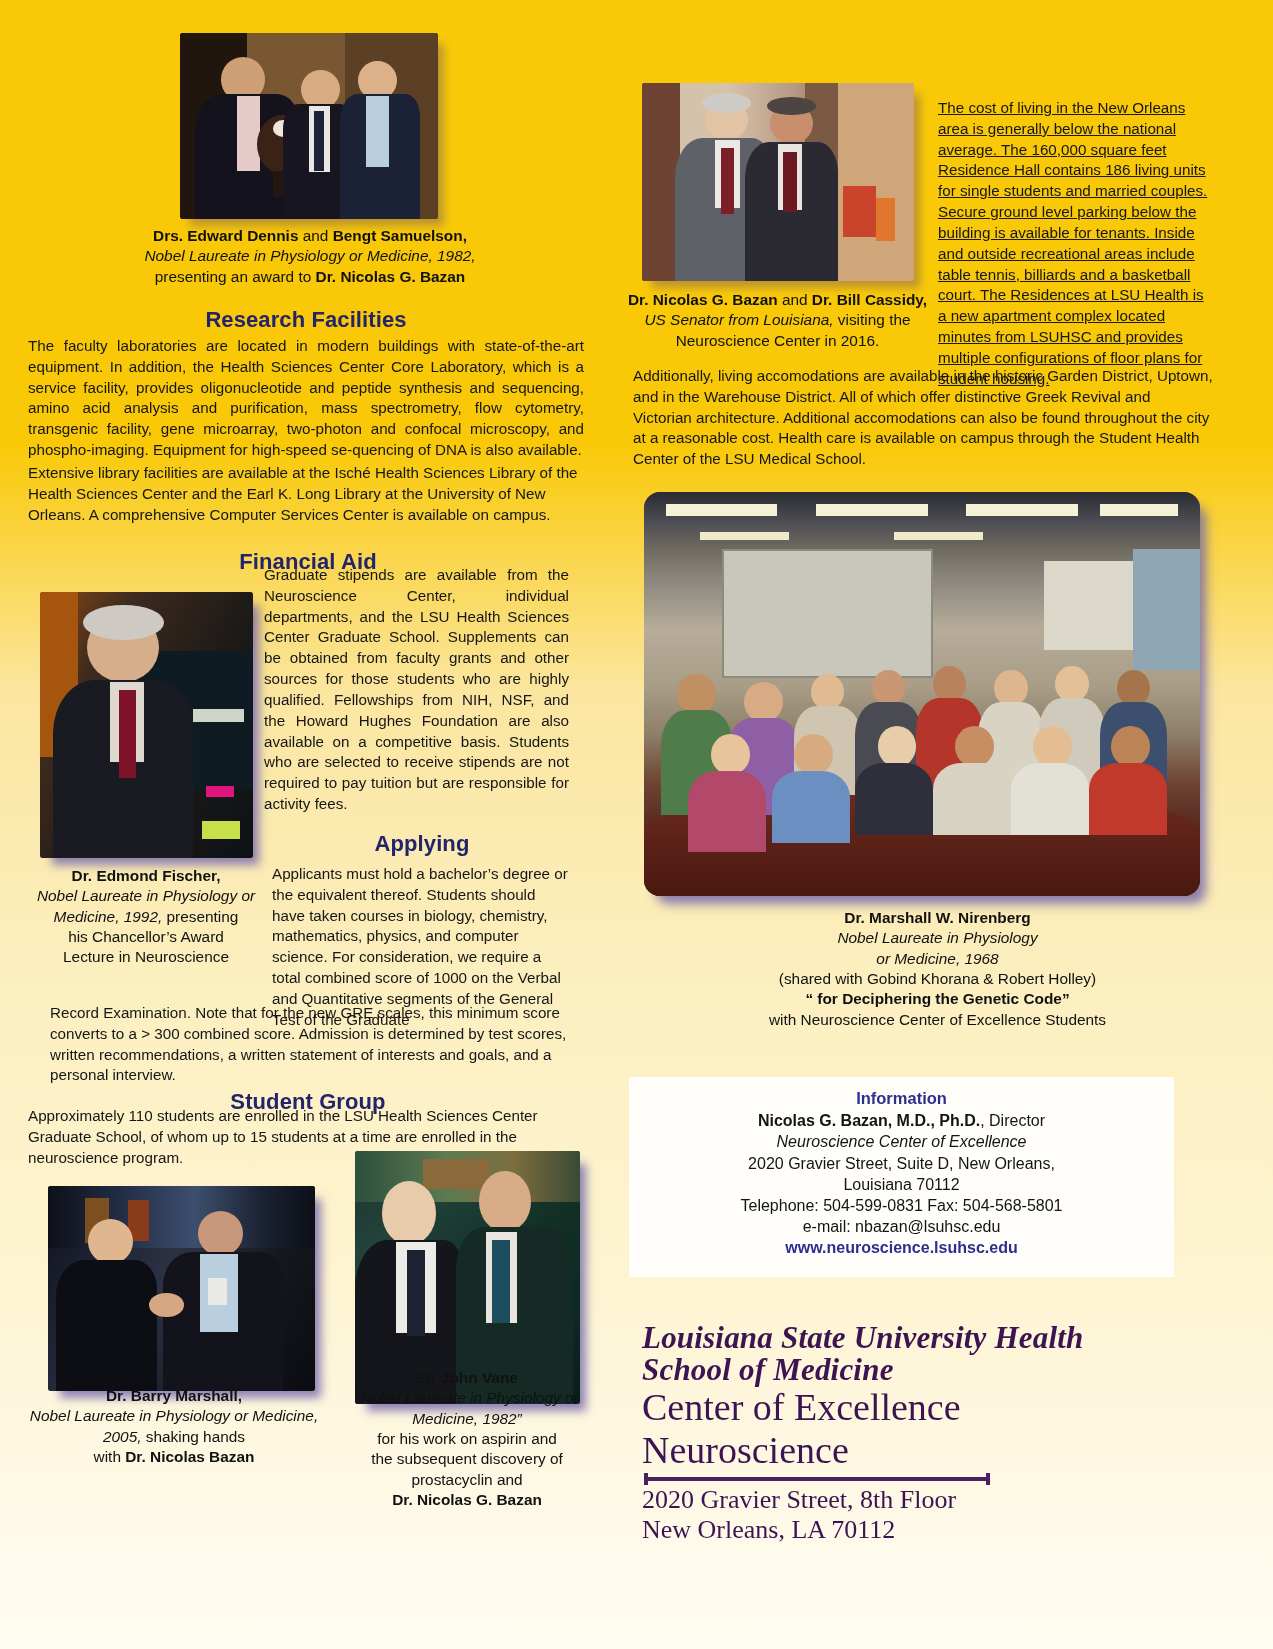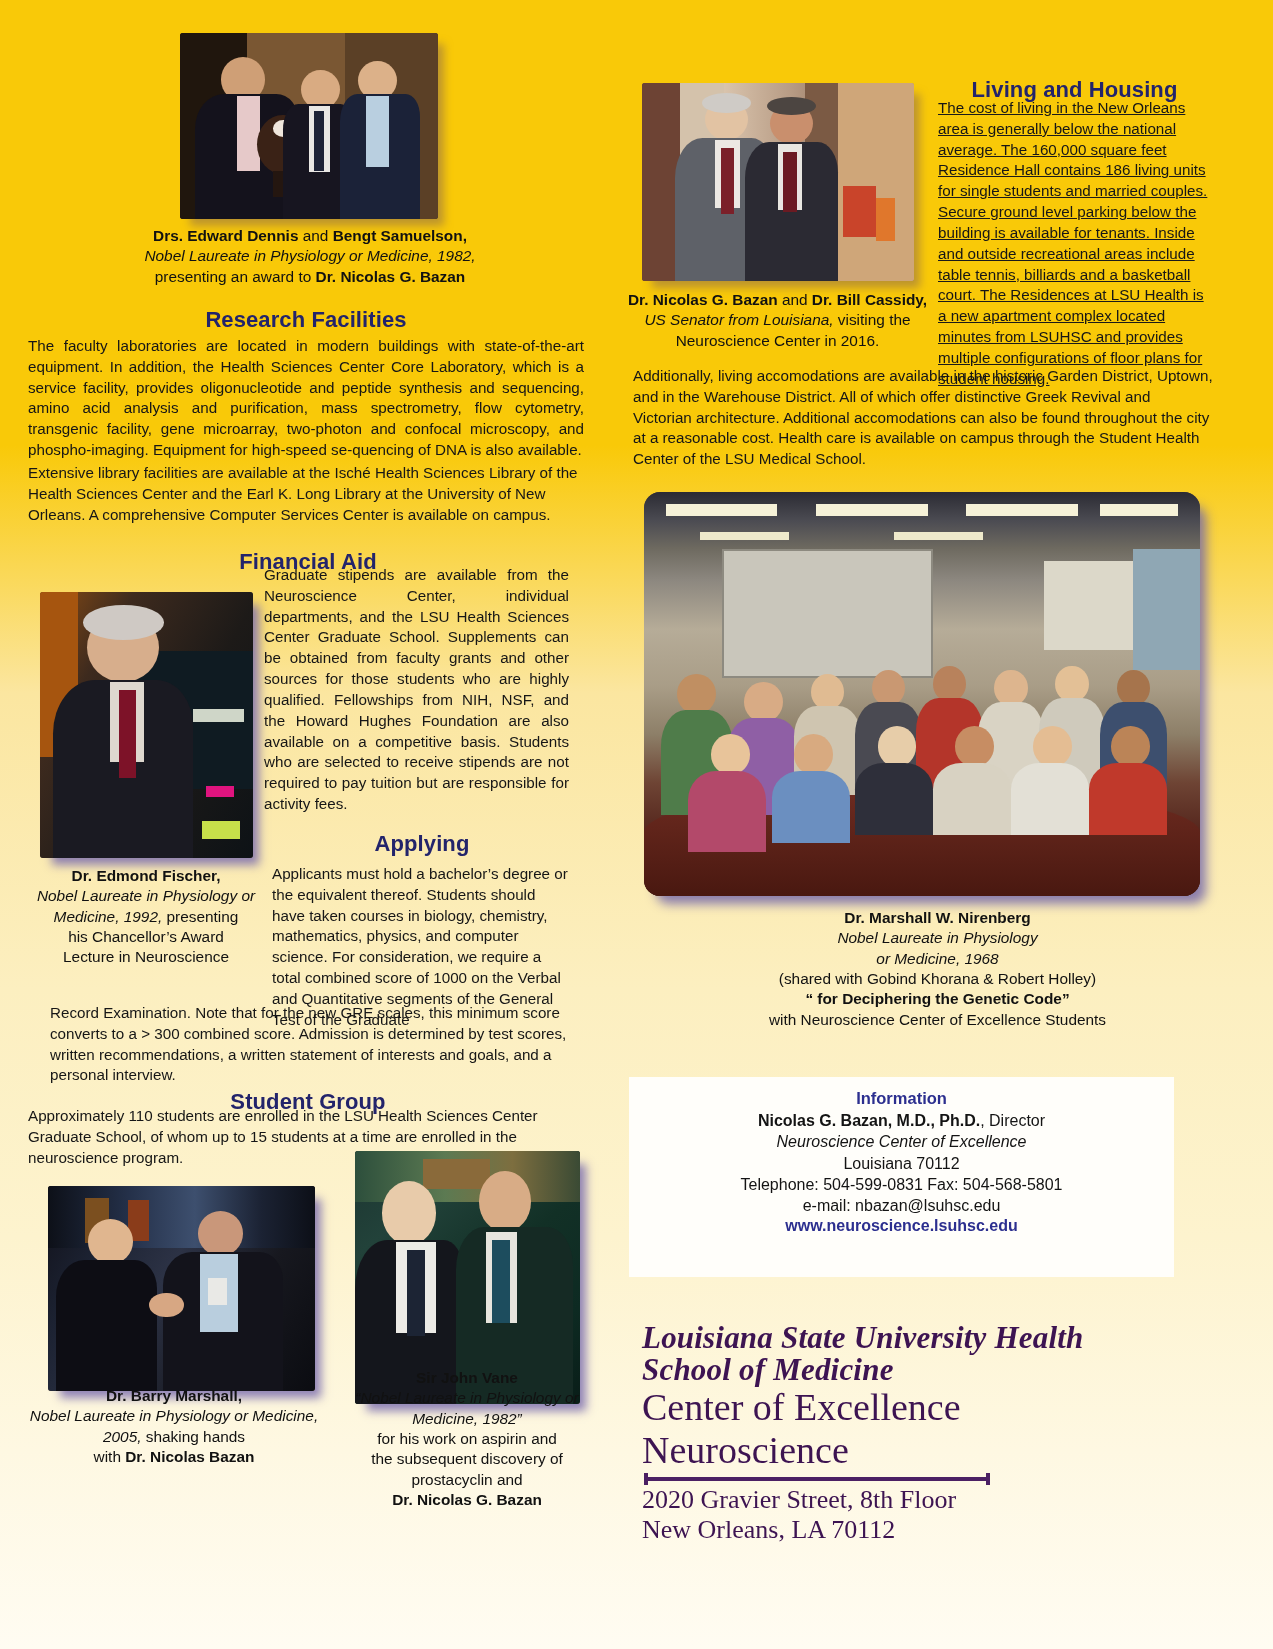--- a/index.html
+++ b/index.html
@@ -366,23 +366,20 @@
     <div class="rect" style="left:27%;top:29%;width:9%;height:34%;background:#ece8e3;"></div>
     <div class="rect" style="left:29%;top:33%;width:5%;height:33%;background:#7b2029;"></div>
 
     <div class="blob" style="left:47%;top:10%;width:16%;height:21%;background:#c98f6d;"></div>
     <div class="blob" style="left:46%;top:7%;width:18%;height:9%;background:#4c4541;"></div>
     <div class="rect" style="left:38%;top:30%;width:34%;height:70%;background:#2b2a33;border-radius:26% 22% 0 0;"></div>
     <div class="rect" style="left:50%;top:31%;width:9%;height:33%;background:#e9e6e1;"></div>
     <div class="rect" style="left:52%;top:35%;width:5%;height:30%;background:#6b1a22;"></div>
   </div>
 
-  <div id="sec-living">
-    <div class="sec-head">Living and Housing</div>
-  </div>
   <div id="living-text">
     <p class="body-text">The cost of living in the New Orleans area is generally below the national average. The 160,000 square feet Residence Hall contains 186 living units for single students and married couples. Secure ground level parking below the building is available for tenants. Inside and outside recreational areas include table tennis, billiards and a basketball court. The Residences at LSU Health is a new apartment complex located minutes from LSUHSC and provides multiple configurations of floor plans for student housing.</p>
   </div>
 
   <div id="cap-cassidy" class="caption">
     <div><b>Dr. Nicolas G. Bazan</b><span> and </span><b>Dr. Bill Cassidy,</b></div>
     <div><i>US Senator from Louisiana,</i><span> visiting the</span></div>
     <div><span>Neuroscience Center in 2016.</span></div>
   </div>
 
@@ -446,20 +443,21 @@
     <div><i>or Medicine, 1968</i></div>
     <div><span>(shared with Gobind Khorana &amp; Robert Holley)</span></div>
     <div><b>“ for Deciphering the Genetic Code”</b></div>
     <div><span>with Neuroscience Center of Excellence Students</span></div>
   </div>
 
   <div id="info-box">
     <div class="info-head">Information</div>
     <div class="info-line"><b>Nicolas G. Bazan, M.D., Ph.D.</b><span>, Director</span></div>
     <div class="info-line"><i>Neuroscience Center of Excellence</i></div>
+    <div class="info-line">2020 Gravier Street, Suite D, New Orleans,</div>
     <div class="info-line">Louisiana 70112</div>
     <div class="info-line">Telephone: 504-599-0831   Fax: 504-568-5801</div>
     <div class="info-line">e-mail: nbazan@lsuhsc.edu</div>
     <div class="info-url">www.neuroscience.lsuhsc.edu</div>
   </div>
 
   <div id="logo">
     <div class="logo-l1">Louisiana State University Health</div>
     <div class="logo-l1">School of Medicine</div>
     <div class="logo-l2">Center of Excellence</div>

